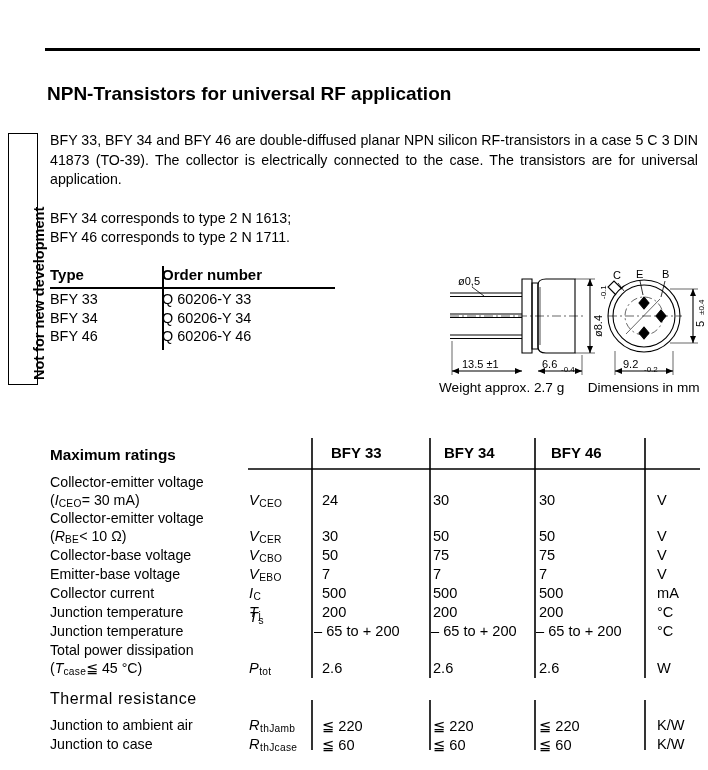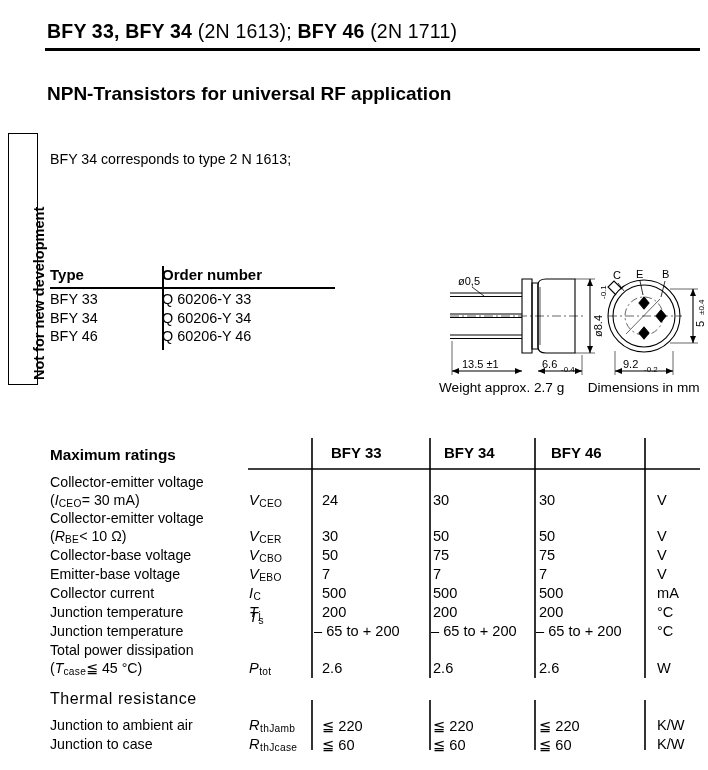--- a/index.html
+++ b/index.html
@@ -81,36 +81,32 @@
   .un{position:absolute;left:657px;font-size:14.6px;white-space:nowrap;}
   .sub{font-size:10.2px;letter-spacing:.3px;vertical-align:-0.22em;}
   .ital{font-style:italic;}
   #therm-title{position:absolute;left:50px;font-size:16px;letter-spacing:.6px;white-space:nowrap;}
 </style>
 </head>
 <body>
 
 <div class="pg">
 
-  <div id="title">
-    <span>BFY 33, BFY 34</span>
-    <span class="lt">(2N 1613);</span>
-    <span>BFY 46</span>
-    <span class="lt">(2N 1711)</span>
-  </div>
   <div id="title-rule"></div>
   <div id="subtitle">NPN-Transistors for universal RF application</div>
 
   <div id="sidebar">
     <span>Not for new development</span>
   </div>
 
   <div id="intro">
+    <p>BFY 33, BFY 34 and BFY 46 are double-diffused planar NPN silicon RF-transistors in a case 5 C 3 DIN 41873 (TO-39). The collector is electrically connected to the case. The transistors are for universal application.</p>
     <div class="gap"></div>
     <p class="nj">BFY 34 corresponds to type 2 N 1613;</p>
+    <p class="nj">BFY 46 corresponds to type 2 N 1711.</p>
   </div>
 
   <div id="typetable">
     <div class="vrule"></div>
     <div class="thead">
       <div class="c1">Type</div>
       <div>Order number</div>
     </div>
     <div class="rule"></div>
     <div class="row">

